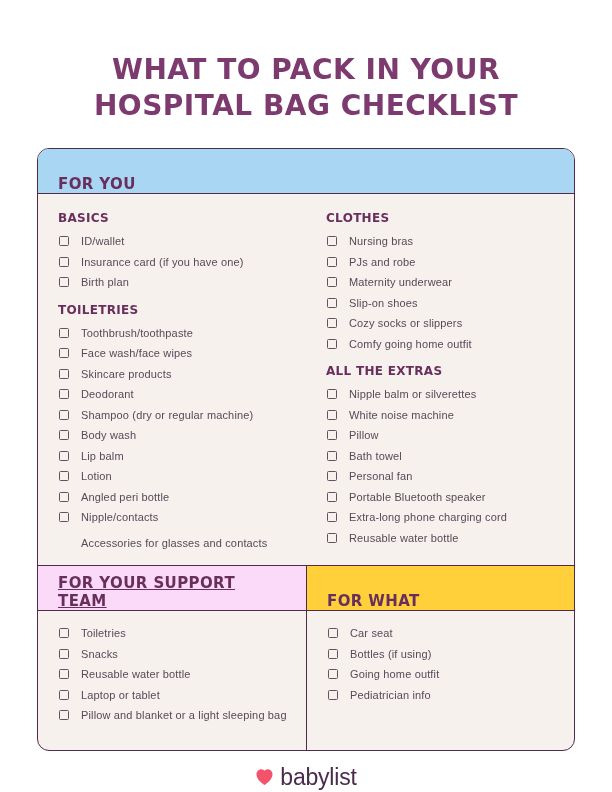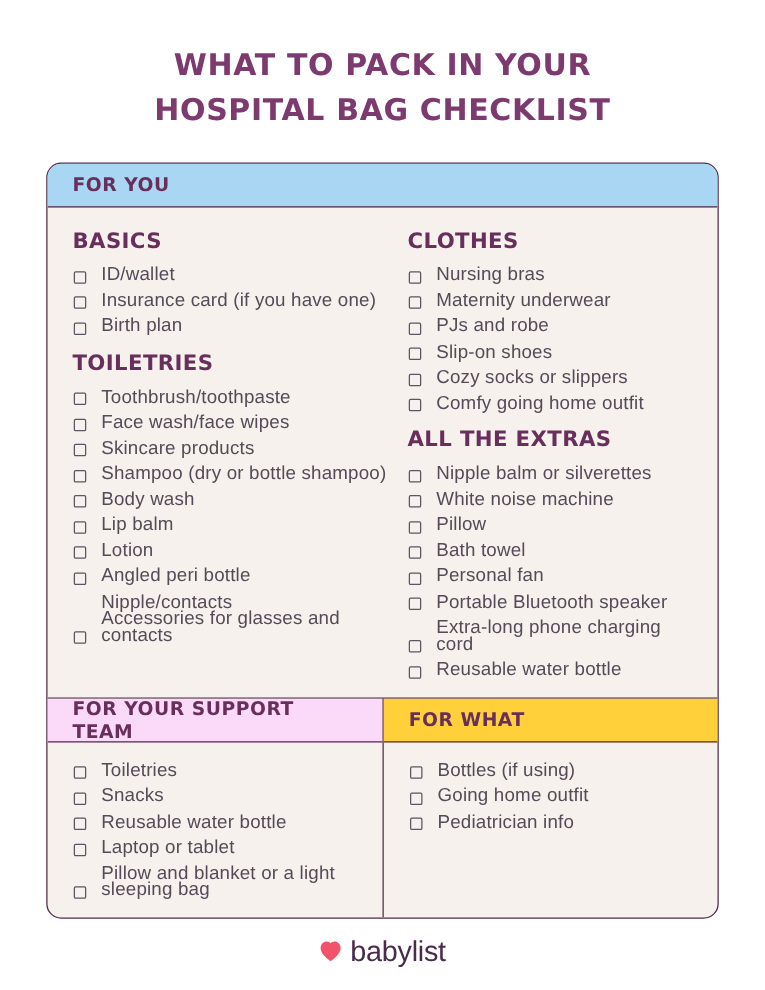--- a/index.html
+++ b/index.html
@@ -3,87 +3,87 @@
 <meta charset="utf-8">
 <style>
   * { box-sizing: border-box; margin: 0; padding: 0; }
   html, body { width: 612px; height: 792px; }
   body {
     background: #ffffff;
     font-family: "Liberation Sans", sans-serif;
     overflow: hidden;
   }
   .page-title {
-    margin-top: 34px;
+    margin-top: 52px;
     text-align: center;
     font-family: "DejaVu Sans", sans-serif;
     font-weight: 800;
-    font-size: 24px;
+    font-size: 28px;
     line-height: 36px;
     letter-spacing: 0.5px;
     color: var(--title, #7C3A6F);
   }
   .card {
     width: 538px;
     margin: 24px auto 0;
     border: 1.5px solid var(--border, #502B4B);
     border-radius: 12px;
     overflow: hidden;
     background: var(--card-bg, #F6F1ED);
   }
   .band {
-    height: 35px;
+    height: 45px;
     display: flex;
-    align-items: center;
+    align-items: flex-end;
     padding: 0 20px;
     font-family: "DejaVu Sans", sans-serif;
     font-weight: 800;
     font-size: 15px;
     letter-spacing: 0.4px;
     color: var(--heading, #692F5C);
   }
   .band-blue   { background: var(--header-blue, #A9D6F3);  border-bottom: 1.5px solid var(--border, #502B4B); }
-  .band-pink   { background: var(--header-pink, #FBDAF9);  border-bottom: 1.5px solid var(--border, #502B4B); }
+  .band-pink   { background: var(--header-pink, #FBDAF9);  border-bottom: 1.5px solid var(--border, #502B4B); text-decoration: underline; }
   .band-yellow { background: var(--header-yellow, #FFD03A); border-bottom: 1.5px solid var(--border, #502B4B); }
   .for-you-body {
     display: flex;
     padding: 15px 18px 8px 20px;
   }
   .col-left  { width: 268px; flex: none; }
   .col-right { flex: 1; }
   .sec { margin-top: 13px; }
   .sec:first-child { margin-top: 2px; }
   .sec-heading {
     font-family: "DejaVu Sans", sans-serif;
     font-weight: 800;
-    font-size: 17px;
+    font-size: 12px;
     letter-spacing: 0.3px;
     color: var(--heading, #692F5C);
     margin-bottom: 10px;
   }
   ul.checklist { list-style: none; }
   .check-item {
     display: flex;
-    align-items: flex-end;
+    align-items: flex-start;
     margin-bottom: 7px;
-    font-size: 15px;
+    font-size: 11px;
     line-height: 13.5px;
     letter-spacing: 0.15px;
     color: var(--item-text, #564A59);
   }
   .checkbox {
     flex: none;
     width: 10px;
     height: 10px;
     border: 1.2px solid var(--checkbox, #5F5263);
     border-radius: 1.5px;
     margin: 1px 12px 0 1px;
     background: transparent;
   }
-  .item-sub { display: block; margin-top: 0; }
+  .item-sub { display: block; margin-top: 12px; }
   .bottom-row { display: flex; border-top: 1.5px solid var(--border, #502B4B); }
   .bottom-col { width: 50%; }
   .bottom-col + .bottom-col { border-left: 1.5px solid var(--border, #502B4B); }
   .bottom-body { padding: 16px 10px 8px 20px; min-height: 139px; }
   .logo-row {
     display: flex;
     align-items: center;
     justify-content: center;
     margin-top: 14px;
     gap: 6px;
@@ -162,25 +162,32 @@
             </li>
 
             <li class="check-item">
               <span class="checkbox"></span>
               <span class="item-text">
                 <span class="item-label">Skincare products</span>
                 
               </span>
             </li>
 
-
-            <li class="check-item">
-              <span class="checkbox"></span>
-              <span class="item-text">
-                <span class="item-label">Shampoo (dry or bottle shampoo)</span>
+            <li class="check-item">
+              <span class="checkbox"></span>
+              <span class="item-text">
+                <span class="item-label">Deodorant</span>
+                
+              </span>
+            </li>
+
+            <li class="check-item">
+              <span class="checkbox"></span>
+              <span class="item-text">
+                <span class="item-label">Shampoo (dry or regular machine)</span>
                 
               </span>
             </li>
 
 
             <li class="check-item">
               <span class="checkbox"></span>
               <span class="item-text">
                 <span class="item-label">Body wash</span>
                 
@@ -230,29 +237,29 @@
               <span class="checkbox"></span>
               <span class="item-text">
                 <span class="item-label">Nursing bras</span>
                 
               </span>
             </li>
 
             <li class="check-item">
               <span class="checkbox"></span>
               <span class="item-text">
+                <span class="item-label">PJs and robe</span>
+                
+              </span>
+            </li>
+
+            <li class="check-item">
+              <span class="checkbox"></span>
+              <span class="item-text">
                 <span class="item-label">Maternity underwear</span>
-                
-              </span>
-            </li>
-
-            <li class="check-item">
-              <span class="checkbox"></span>
-              <span class="item-text">
-                <span class="item-label">PJs and robe</span>
                 
               </span>
             </li>
 
             <li class="check-item">
               <span class="checkbox"></span>
               <span class="item-text">
                 <span class="item-label">Slip-on shoes</span>
                 
               </span>
@@ -400,20 +407,27 @@
           </ul>
       </div>
     </div>
     <div class="bottom-col">
       <div class="band band-yellow">
         <span>FOR WHAT</span>
       </div>
       <div class="bottom-body">
         <ul class="checklist">
 
+            <li class="check-item">
+              <span class="checkbox"></span>
+              <span class="item-text">
+                <span class="item-label">Car seat</span>
+                
+              </span>
+            </li>
 
             <li class="check-item">
               <span class="checkbox"></span>
               <span class="item-text">
                 <span class="item-label">Bottles (if using)</span>
                 
               </span>
             </li>
 
             <li class="check-item">

